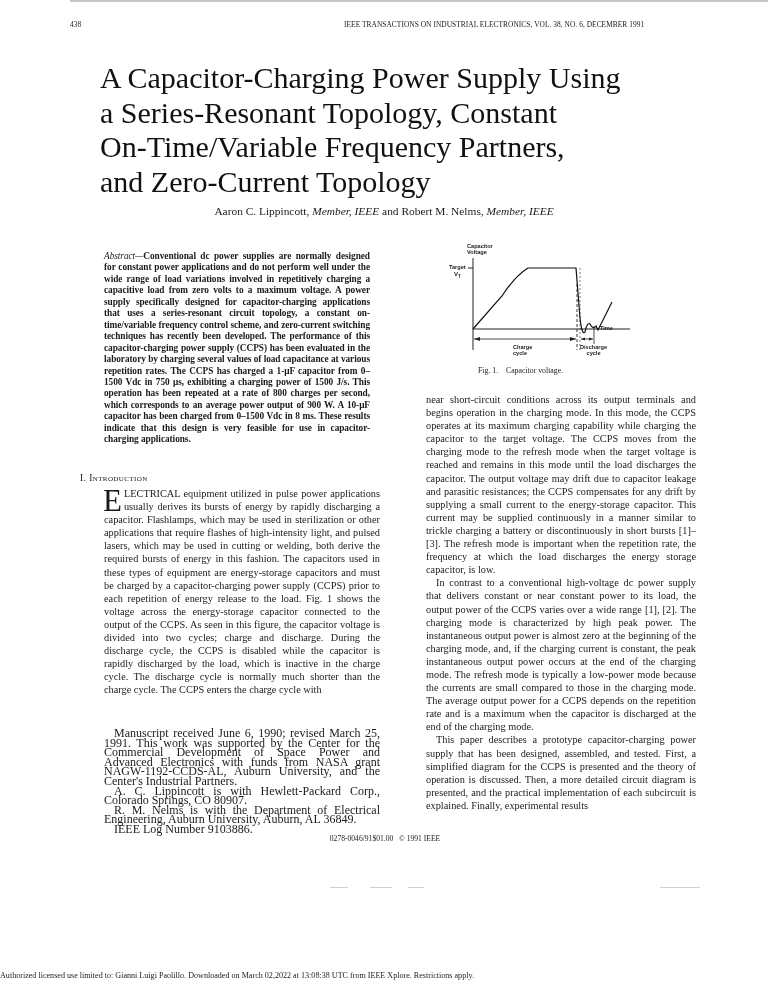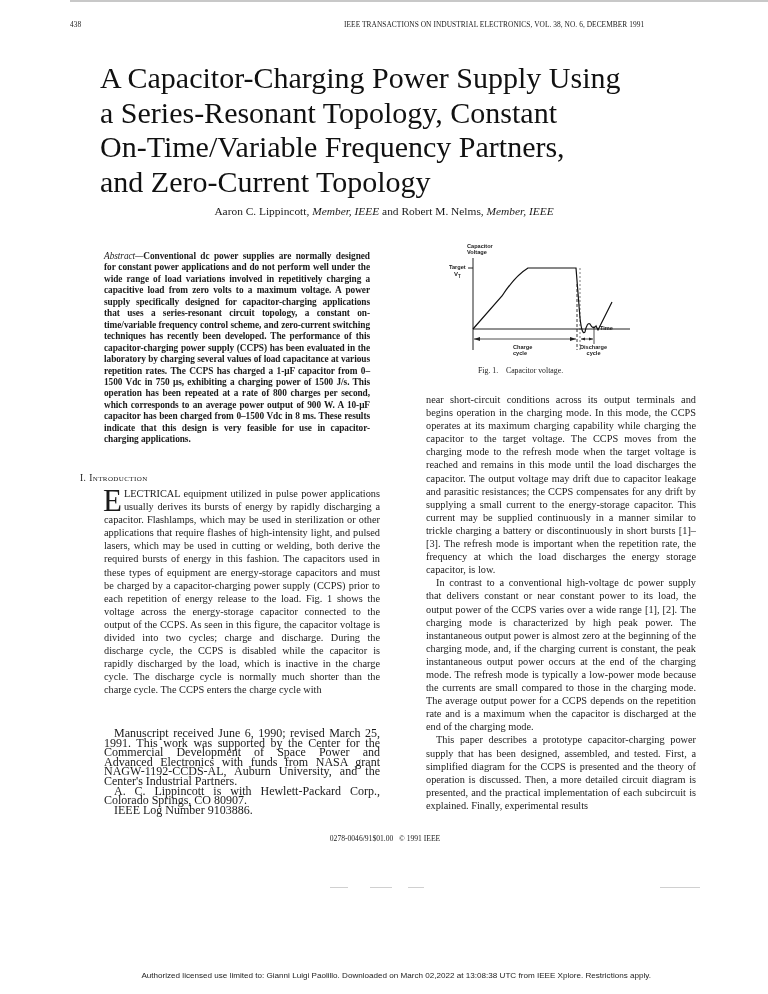--- a/index.html
+++ b/index.html
@@ -22,21 +22,21 @@
   .footnotes p { margin:0; text-indent:10px; }
   .rightcol { left:426px; top:393px; width:270px; font-size:10.3px; line-height:13.1px; }
   .rightcol p { margin:0; text-indent:10px; }
   .rightcol p.first { text-indent:0; }
   .figure { position:absolute; left:440px; top:240px; width:210px; height:150px; }
   .fig-caption { position:absolute; left:478px; top:366px; font-size:7.8px; white-space:nowrap; }
   .fig-label { position:absolute; font-family:"Liberation Sans", "DejaVu Sans", sans-serif; font-weight:bold; font-size:5.6px; line-height:6px; color:#222; }
   .copyright { position:absolute; top:834px; left:250px; width:270px; text-align:center; font-size:7.6px; }
   .scan-marks { position:absolute; top:886px; left:0; width:768px; height:4px; }
   .scan-marks span { position:absolute; height:1px; background:#d0d0d0; top:1px; }
-  .license { position:absolute; top:971px; left:0; width:651px; text-align:right; font-family:Liberation Sans, sans-serif; font-size:8.1px; color:#222; }
+  .license { position:absolute; top:971px; left:0; width:651px; text-align:left; font-family:Liberation Serif, serif; font-size:8.1px; color:#222; }
 </style>
 </head>
 <body>
 
 <div class="topline"></div>
 
 <div class="running-head">
   <span class="pagenum">438</span>
   <span class="journal">IEEE TRANSACTIONS ON INDUSTRIAL ELECTRONICS, VOL. 38, NO. 6, DECEMBER 1991</span>
 </div>
@@ -65,20 +65,21 @@
   <span class="sc">Introduction</span>
 </div>
 
 <div class="col intro">
   <span class="dropcap">E</span><span>LECTRICAL equipment utilized in pulse power applications usually derives its bursts of energy by rapidly discharging a capacitor. Flashlamps, which may be used in sterilization or other applications that require flashes of high-intensity light, and pulsed lasers, which may be used in cutting or welding, both derive the required bursts of energy in this fashion. The capacitors used in these types of equipment are energy-storage capacitors and must be charged by a capacitor-charging power supply (CCPS) prior to each repetition of energy release to the load. Fig. 1 shows the voltage across the energy-storage capacitor connected to the output of the CCPS. As seen in this figure, the capacitor voltage is divided into two cycles; charge and discharge. During the discharge cycle, the CCPS is disabled while the capacitor is rapidly discharged by the load, which is inactive in the charge cycle. The discharge cycle is normally much shorter than the charge cycle. The CCPS enters the charge cycle with</span>
 </div>
 
 <div class="col footnotes">
   <p>Manuscript received June 6, 1990; revised March 25, 1991. This work was supported by the Center for the Commercial Development of Space Power and Advanced Electronics with funds from NASA grant NAGW-1192-CCDS-AL, Auburn University, and the Center's Industrial Partners.</p>
   <p>A. C. Lippincott is with Hewlett-Packard Corp., Colorado Springs, CO 80907.</p>
+  <p>R. M. Nelms is with the Department of Electrical Engineering, Auburn University, Auburn, AL 36849.</p>
   <p>IEEE Log Number 9103886.</p>
 </div>
 
 <div class="figure">
   <svg width="210" height="150" viewBox="0 0 210 150">
 
     <line x1="33" y1="18" x2="33" y2="110" stroke="#222" stroke-width="1"></line>
 
     <line x1="28" y1="28" x2="33" y2="28" stroke="#222" stroke-width="1"></line>
 

